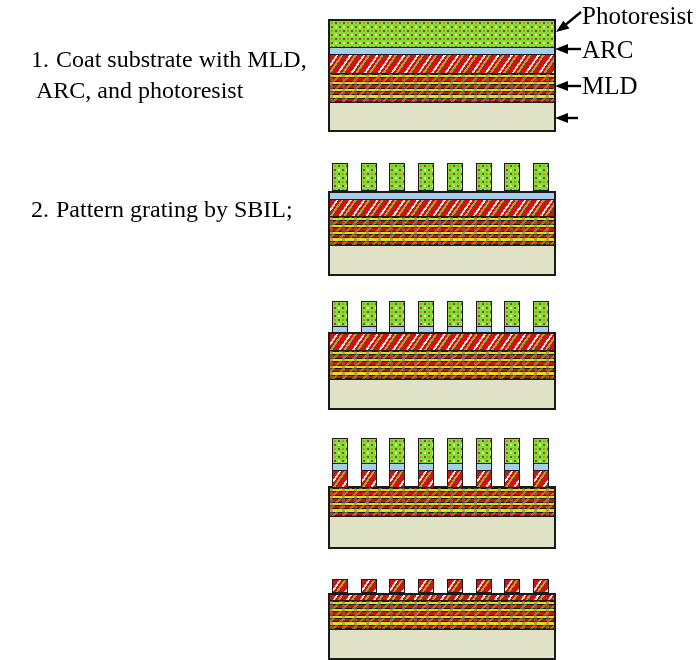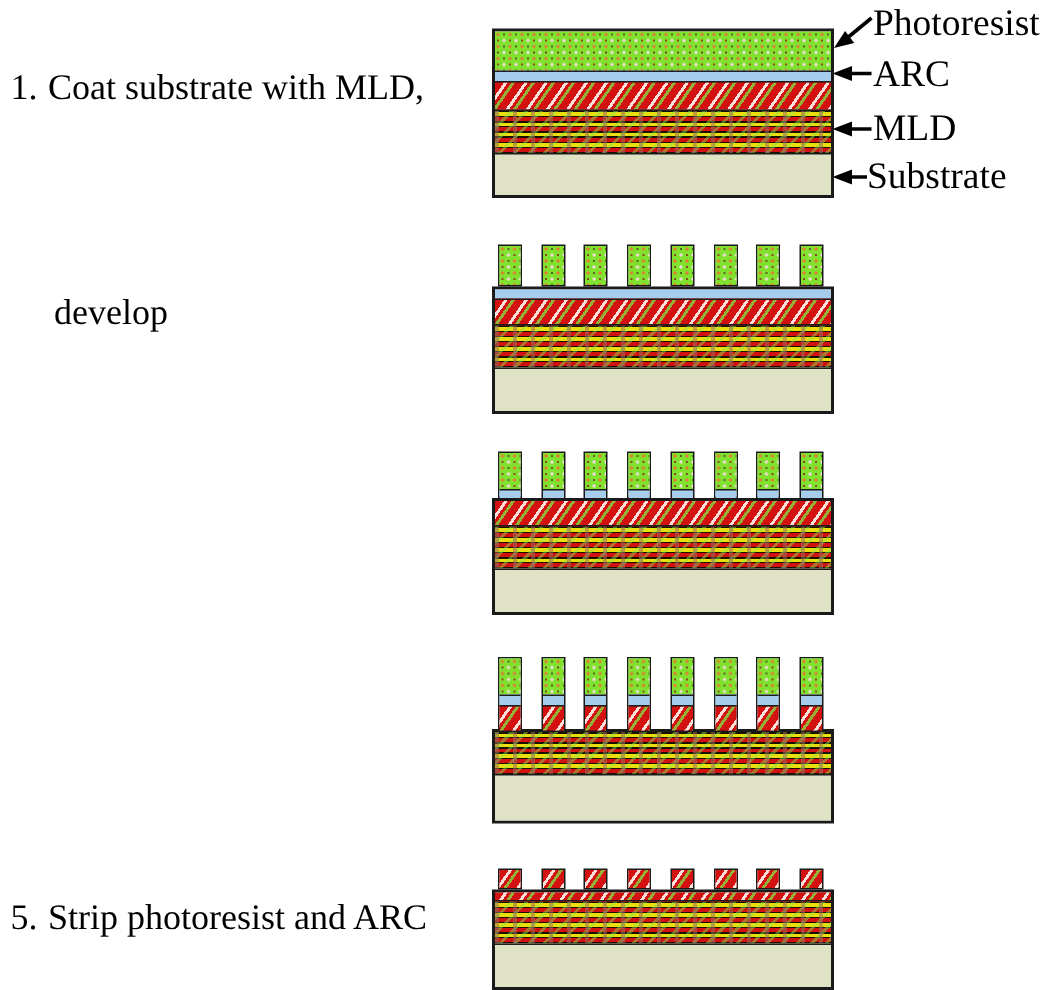--- a/index.html
+++ b/index.html
@@ -2,21 +2,21 @@
 <html><head>
 <meta charset="utf-8">
 <style>
   html,body{margin:0;padding:0;background:#ffffff;}
   #canvas{
     position:relative;width:700px;height:660px;background:#ffffff;overflow:hidden;
     font-family:"Liberation Serif",serif;color:#000;
   }
   
   .step{position:absolute;left:7px;width:320px;font-size:24px;line-height:31px;}
-  .step .row1{white-space:nowrap;}
+  .step .row1{white-space:nowrap;margin-left:24px;}
   .step .num{margin-right:7px;}
   .step .row2{margin-left:29px;white-space:nowrap;}
   .step .row2:empty{display:none;}
   
   .layer-label{position:absolute;font-size:25px;line-height:27px;white-space:nowrap;}
   
   .panel{position:absolute;}
   .grating-row{position:relative;width:100%;}
   .gblock{position:absolute;bottom:0;border:1.5px solid #1a1a1a;background:#fff;}
   .gblock>div+div{border-top:1px solid #1d1d1d;}
@@ -54,27 +54,24 @@
   #annot-arrows line{stroke:#000;stroke-width:2.4;}
   #annot-arrows polygon{fill:#000;}
 </style>
 </head>
 <body>
 
 <div id="canvas">
 
   <div class="step" style="top: 44px;">
     <div class="row1"><span class="num">1.</span><span>Coat substrate with MLD,</span></div>
+    <div class="row2">ARC, and photoresist</div>
   </div>
   <div class="step" style="top: 194px;">
-    <div class="row2">develop</div>
-  </div>
-  <div class="step" style="top: 597px;">
-    <div class="row1"><span class="num">5.</span><span>Strip photoresist and ARC</span></div>
-
+    <div class="row1"><span class="num">2.</span><span>Pattern grating by SBIL;</span></div>
   </div>
 
   <div id="diagram-root">
       <div class="panel" style="top: 19px; left: 328px; width: 228px;">
         <div class="layer-box">
           <div class="lay-photoresist" style="height: 26px;"></div>
           <div class="lay-arc" style="height: 6px;"></div>
           <div class="lay-mld-top" style="height: 18px;"></div>
           <div class="lay-mld-stack" style="height: 28px;"></div>
           <div class="lay-substrate" style="height: 27px;"></div>
@@ -234,21 +231,20 @@
           <div class="lay-mld-top" style="height: 5px;"></div>
           <div class="lay-mld-stack" style="height: 28px;"></div>
           <div class="lay-substrate" style="height: 28px;"></div>
         </div>
       </div>
     </div>
 
   <div class="layer-label" style="left: 582px; top: 2px;">Photoresist</div>
   <div class="layer-label" style="left: 582px; top: 36px;">ARC</div>
   <div class="layer-label" style="left: 582px; top: 72px;">MLD</div>
-  <div class="layer-label" style="left: 578px; top: 104px;">Substrate</div>
 
   <svg id="annot-arrows" viewBox="0 0 160 145">
     <g>
       <line x1="41" y1="12" x2="24" y2="26"></line>
       <polygon points="16,32 29.5,28.6 23.4,20.7"></polygon>
     </g>
     <g>
       <line x1="41" y1="49" x2="26" y2="49"></line>
       <polygon points="15,49 28,44 28,54"></polygon>
     </g>

